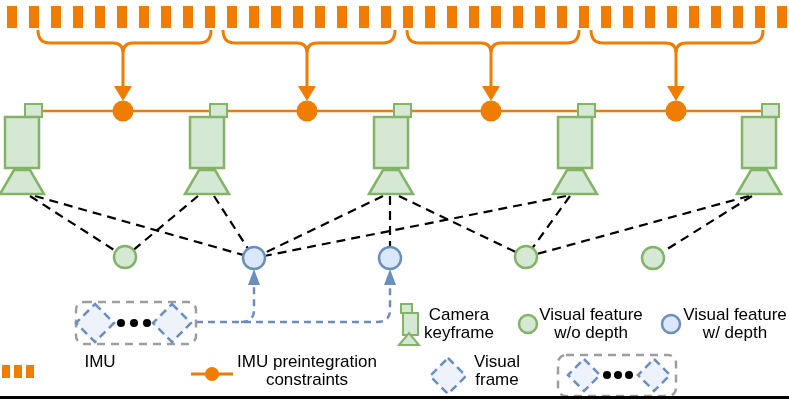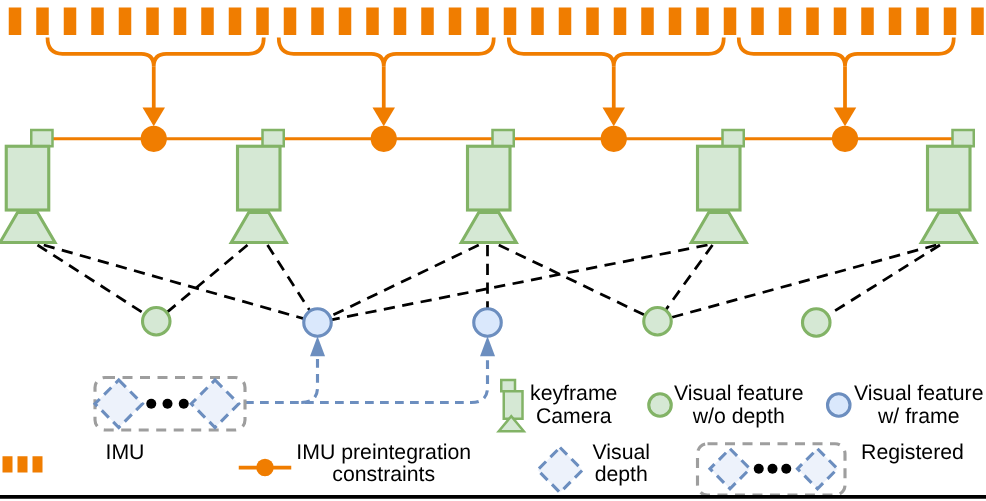--- a/index.html
+++ b/index.html
@@ -139,38 +139,37 @@
       <circle cx="653" cy="258" r="11" fill="#D5E8D4" stroke="#82B366" stroke-width="2.5"></circle>
       <rect x="76" y="302" width="120" height="42" rx="8" fill="#fff" stroke="#9E9E9E" stroke-width="2.5" stroke-dasharray="8,6"></rect>
       <path d="M 95 304 L 114 323 L 95 342 L 76 323 Z" fill="#EDF2FB" stroke="#6C8EBF" stroke-width="2.5" stroke-dasharray="8,5"></path>
       <path d="M 172 304 L 191 323 L 172 342 L 153 323 Z" fill="#EDF2FB" stroke="#6C8EBF" stroke-width="2.5" stroke-dasharray="8,5"></path>
       <circle cx="121" cy="323" r="4" fill="#000000"></circle>
       <circle cx="134" cy="323" r="4" fill="#000000"></circle>
       <circle cx="147" cy="323" r="4" fill="#000000"></circle>
     </svg>
 
   <div class="lbl" style="left:414px;top:306px;width:90px">
+    <div>Camera</div>
     <div>keyframe</div>
-    <div>Camera</div>
   </div>
   <div class="lbl" style="left:538px;top:306px;width:106px">
     <div>Visual feature</div>
     <div>w/o depth</div>
   </div>
   <div class="lbl" style="left:681px;top:306px;width:108px">
     <div>Visual feature</div>
-    <div>w/ frame</div>
+    <div>w/ depth</div>
   </div>
   <div class="lbl" style="left:30px;top:353px;width:140px">
     <div>IMU</div>
   </div>
   <div class="lbl" style="left:222px;top:353px;width:170px">
     <div>IMU preintegration</div>
     <div>constraints</div>
   </div>
   <div class="lbl" style="left:457px;top:353px;width:80px">
     <div>Visual</div>
-    <div>depth</div>
+    <div>frame</div>
   </div>
   <div class="lbl" style="left:674px;top:353px;width:112px">
-    <div>Registered</div>
   </div>
 </div>
 
 </body></html>

